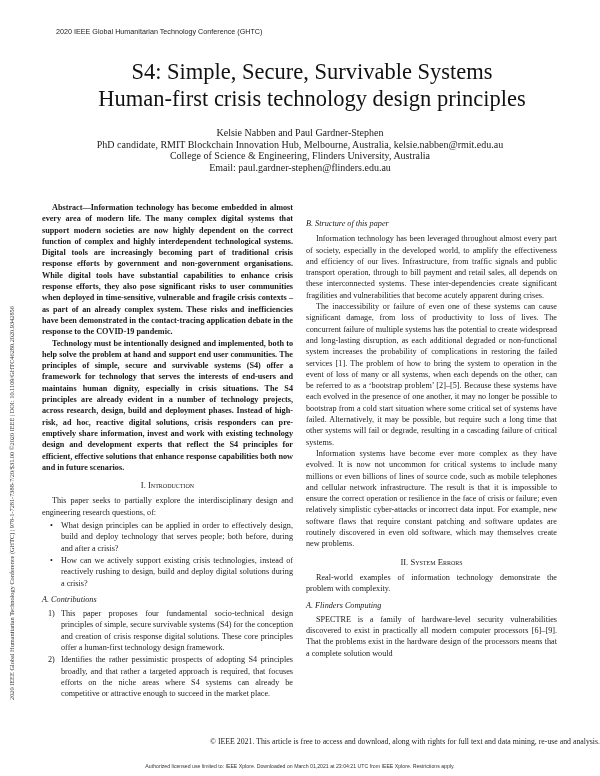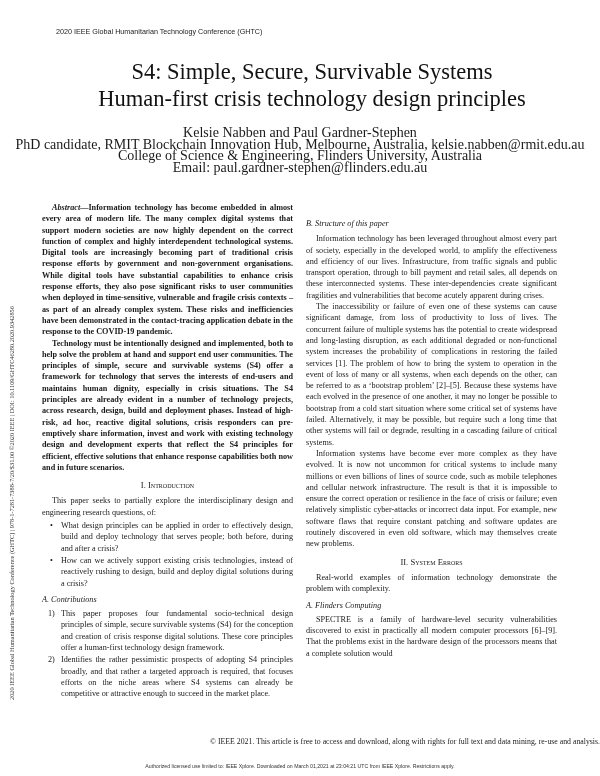--- a/index.html
+++ b/index.html
@@ -9,31 +9,31 @@
     .conf-header {
       position: absolute; left: 56px; top: 27px;
       font-family: "Liberation Sans", sans-serif; font-size: 7.2px; color: #222;
     }
     .title {
       position: absolute; left: 12px; width: 600px; top: 58px;
       text-align: center; font-size: 22.5px; line-height: 27px; color: #111;
     }
     .authors {
       position: absolute; left: 0; width: 600px; top: 127px;
-      text-align: center; font-size: 14px; line-height: 11.5px;
+      text-align: center; font-size: 10px; line-height: 11.5px;
     }
     .col {
       position: absolute; top: 202px; width: 251px;
       font-size: 8.2px; line-height: 11.3px; text-align: justify;
     }
     .col.left { left: 42px; }
     .col.right { left: 306px; }
     .abstract { font-weight: bold; }
     .abstract p { text-indent: 10px; }
-    .abstract .label { font-style: italic; }
+    .abstract .label { }
     p.ind { text-indent: 10px; }
     .sec-head {
       text-align: center; margin: 7px 0 4px 0; font-variant: small-caps; font-size: 8.6px;
     }
     .subsec-head { font-style: italic; margin: 5px 0 3px 0; }
     .subsec-head.first { margin-top: 16px; margin-bottom: 4px; }
     ul.bullets { list-style: none; margin: 2px 0 4px 0; }
     ul.bullets li { position: relative; padding-left: 19px; margin-bottom: 1px; }
     ul.bullets li .dot { position: absolute; left: 8px; top: 0; }
     ol.contrib { list-style: none; margin: 1px 0 0 0; }

